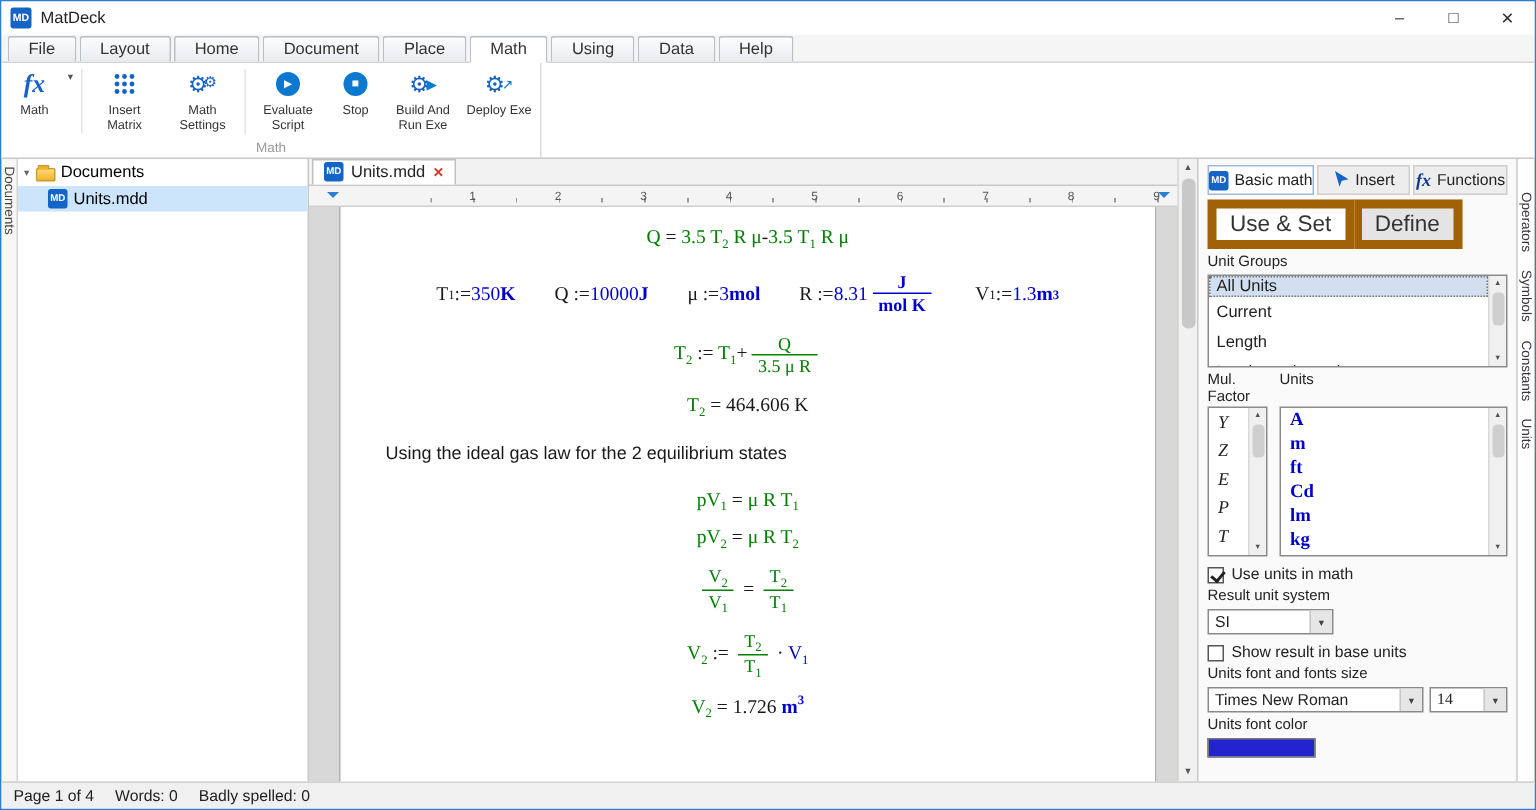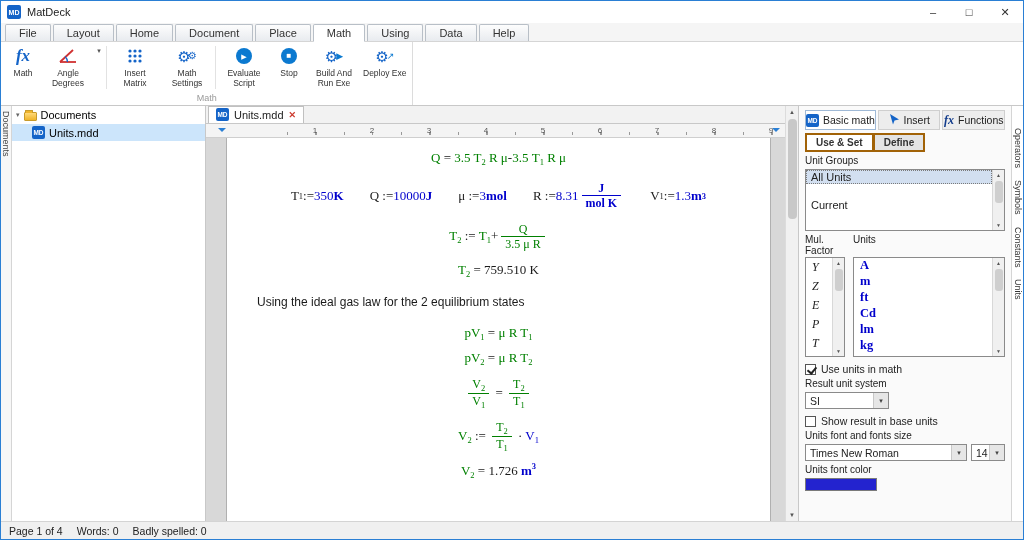--- a/index.html
+++ b/index.html
@@ -107,26 +107,26 @@
                  display:flex; flex-direction:column; padding:4px 6px; overflow:hidden; flex:0 0 auto; }
   .right-panel > * { margin-top:3px; }
   .right-panel > *:first-child { margin-top:0; }
   .rp-tabs { display:flex; gap:2px; }
   .rp-tab { flex:1; height:20px; display:flex; align-items:center; justify-content:center; gap:4px;
             background:#ededed; border:1px solid #cfcfcf; font-size:10.5px; color:#222; white-space:nowrap; }
   .rp-tab.active { background:#fff; border-color:#9fb9d6; }
   .icon-fx-small { font-family:"Liberation Serif", serif; font-style:italic; font-weight:bold;
                    color:#123c8c; font-size:12px; }
   .rp-subtabs { display:flex; }
-  .rp-subtab { padding:2px 9px; font-size:10px; background:#e4e4e4; border:2px solid #a16207; margin-right:-1px; color:#333;font-weight:bold; }
+  .rp-subtab { padding:2px 9px; font-size:15px; background:#e4e4e4; border:6px solid #a16207; margin-right:-1px; color:#333; }
   .rp-subtab.active { background:#fff; position:relative; z-index:1; }
   .rp-label { font-size:10px; color:#222; }
   .listbox { position:relative; border:1px solid #8a8a8a; background:#fff; overflow:hidden; }
   .lb-inner { position:absolute; top:0; left:0; right:12px; bottom:0; overflow:hidden; }
-  .lb-item { padding:15px 5px; font-size:11px; color:#222; white-space:nowrap; }
+  .lb-item { padding:4px 5px; font-size:11px; color:#222; white-space:nowrap; }
   .lb-item.selected { background:#d2dff0; border:1px dotted #7a7a7a; padding:0 4px; }
   .lb-scroll { position:absolute; right:0; top:0; bottom:0; width:12px; background:#f0f0f0;
                border-left:1px solid #d8d8d8; display:flex; flex-direction:column; align-items:center; }
   .lb-arrow { height:10px; width:100%; display:flex; align-items:center; justify-content:center;
               font-size:5px; color:#555; }
   .lb-arrow:last-child { margin-top:auto; }
   .lb-thumb { width:8px; height:22px; background:#cfcfcf; border-radius:3px; margin-top:1px; }
   .listbox.groups { height:62px; }
   .factor-head { display:flex; }
   .factor-head .mf { width:48px; }
@@ -140,21 +140,21 @@
   .checkbox.checked::after { content:""; position:absolute; left:2.5px; top:0px; width:4px; height:7px;
             border:solid #222; border-width:0 2px 2px 0; transform:rotate(40deg); }
   .combo { height:17px; border:1px solid #8a8a8a; background:#fff; display:flex; align-items:center;
            padding-left:4px; font-size:10.5px; color:#222; }
   .combo.sys { width:84px; }
   .combo-arrow { margin-left:auto; width:15px; height:100%; background:#e6e6e6; border-left:1px solid #c8c8c8;
                  display:flex; align-items:center; justify-content:center; font-size:7px; color:#444; }
   .font-row { display:flex; gap:4px; }
   .combo.grow { flex:1; min-width:0; }
   .combo.grow span:first-child { overflow:hidden; text-overflow:ellipsis; white-space:nowrap; }
-  .combo.size { width:34px; }
+  .combo.size { width:52px;font-family:Liberation Serif, serif; }
   .swatch { width:72px; height:13px; border:1px solid #7a7a7a; }
 
   .right-strip { width:12px; border-left:1px solid #d5d5d5; background:#fff; display:flex; flex-direction:column;
                  gap:12px; padding-top:22px; align-items:center; flex:0 0 auto; }
   .strip-tab { writing-mode:vertical-rl; font-size:9px; color:#333; }
 
   
   .statusbar { height:18px; background:#f0f0f0; border-top:1px solid #d4d4d4; display:flex; align-items:center;
                gap:14px; padding-left:8px; font-size:10.5px; color:#222; flex:0 0 auto; }
 </style>
@@ -186,30 +186,20 @@
     </div>
 
   <div class="ribbon-body">
     <div class="ribbon-group">
       <div class="rbtn-row" id="ribbon-buttons">
           <div class="rbtn">
             <div class="ricon">
               <span class="icon-fx">fx</span>
             </div>
             <div class="rbtn-label">Math</div>
-          </div>
-          <div class="rbtn">
-            <div class="ricon">
-              <svg width="20" height="16" viewBox="0 0 20 16">
-                <line x1="2" y1="14" x2="18" y2="14" stroke="#d03030" stroke-width="1.8"></line>
-                <line x1="2" y1="14" x2="15" y2="2" stroke="#d03030" stroke-width="1.8"></line>
-                <path d="M9.5 14 A7.5 7.5 0 0 0 7 8.5" fill="none" stroke="#1464c8" stroke-width="1.3"></path>
-              </svg>
-            </div>
-            <div class="rbtn-label">Angle Degrees</div>
           </div>
           <div class="rbtn-dd">▾</div>
           <div class="rsep"></div>
           <div class="rbtn">
             <div class="ricon">
               <svg width="18" height="16" viewBox="0 0 18 16">
                 <circle cx="4" cy="3" r="1.6" fill="#1464c8"></circle>
                 <circle cx="9" cy="3" r="1.6" fill="#1464c8"></circle>
                 <circle cx="14" cy="3" r="1.6" fill="#1464c8"></circle>
                 <circle cx="4" cy="8" r="1.6" fill="#1464c8"></circle>
@@ -340,21 +330,21 @@
                 <span class="run c-k"> := </span>
                 <span class="run c-b">1.3 </span>
                 <span class="run c-u">m</span>
                 <span class="run c-u sup">3</span>
               </span>
             </div>
             <div class="mline eq" style="margin-top: 12px;"><span class="run c-g">T</span><span class="run c-g sub">2</span><span class="run c-k"> := </span><span class="run c-g">T</span><span class="run c-g sub">1</span><span class="run c-k">+</span><span class="frac c-g">
                 <span class="fnum"><span class="run c-g">Q</span></span>
                 <span class="fden"><span class="run c-g">3.5 μ R</span></span>
               </span></div>
-            <div class="mline eq" style="margin-top: 10px;"><span class="run c-g">T</span><span class="run c-g sub">2</span><span class="run c-k"> = 759.510 K</span></div>
+            <div class="mline eq" style="margin-top: 10px;"><span class="run c-g">T</span><span class="run c-g sub">2</span><span class="run c-k"> = 464.606 K</span></div>
             <div class="mline text" style="margin-top: 16px;"><span class="run c-k">Using the ideal gas law for the 2 equilibrium states</span></div>
             <div class="mline eq" style="margin-top: 16px;"><span class="run c-g">pV</span><span class="run c-g sub">1</span><span class="run c-k"> = </span><span class="run c-g">μ R T</span><span class="run c-g sub">1</span></div>
             <div class="mline eq" style="margin-top: 8px;"><span class="run c-g">pV</span><span class="run c-g sub">2</span><span class="run c-k"> = </span><span class="run c-g">μ R T</span><span class="run c-g sub">2</span></div>
             <div class="mline eq" style="margin-top: 10px;"><span class="frac c-g">
                 <span class="fnum"><span class="run c-g">V</span><span class="run c-g sub">2</span></span>
                 <span class="fden"><span class="run c-g">V</span><span class="run c-g sub">1</span></span>
               </span><span class="run c-k"> = </span><span class="frac c-g">
                 <span class="fnum"><span class="run c-g">T</span><span class="run c-g sub">2</span></span>
                 <span class="fden"><span class="run c-g">T</span><span class="run c-g sub">1</span></span>
               </span></div>

